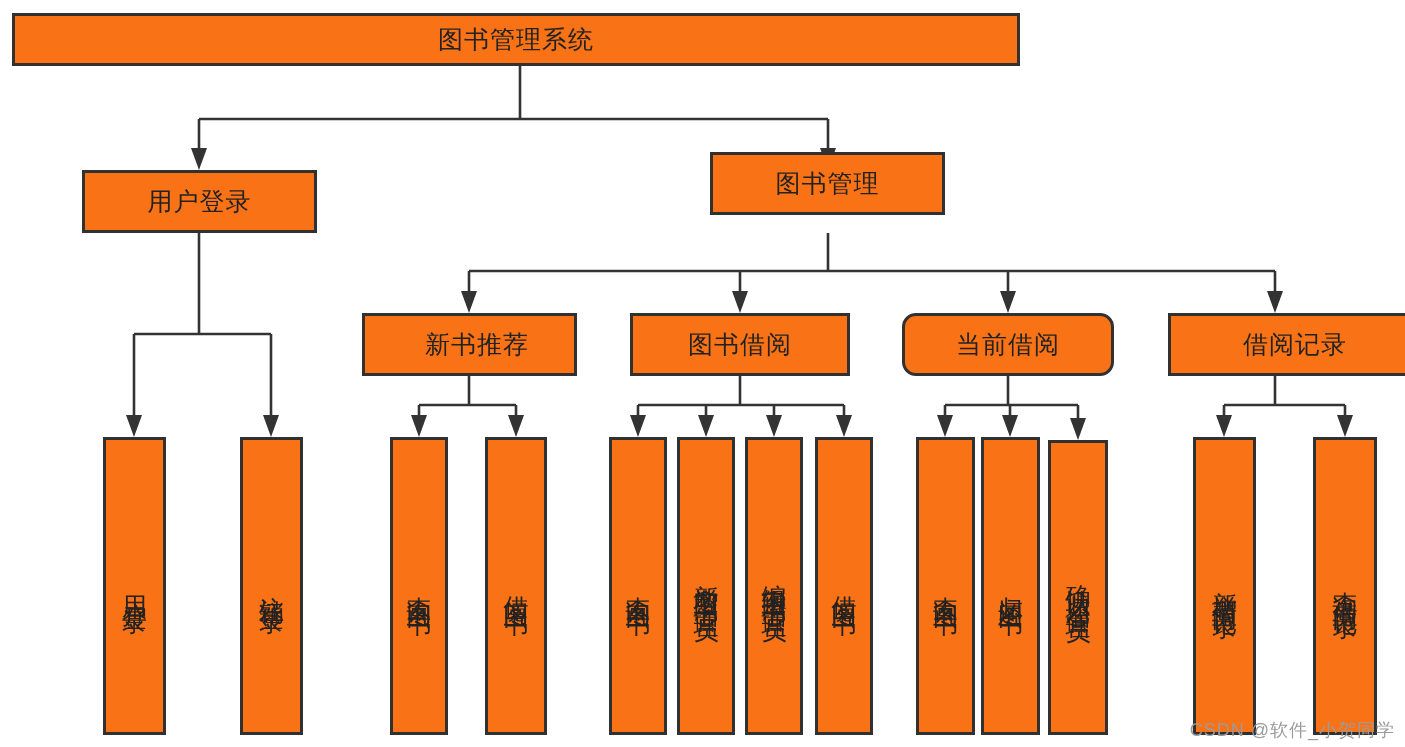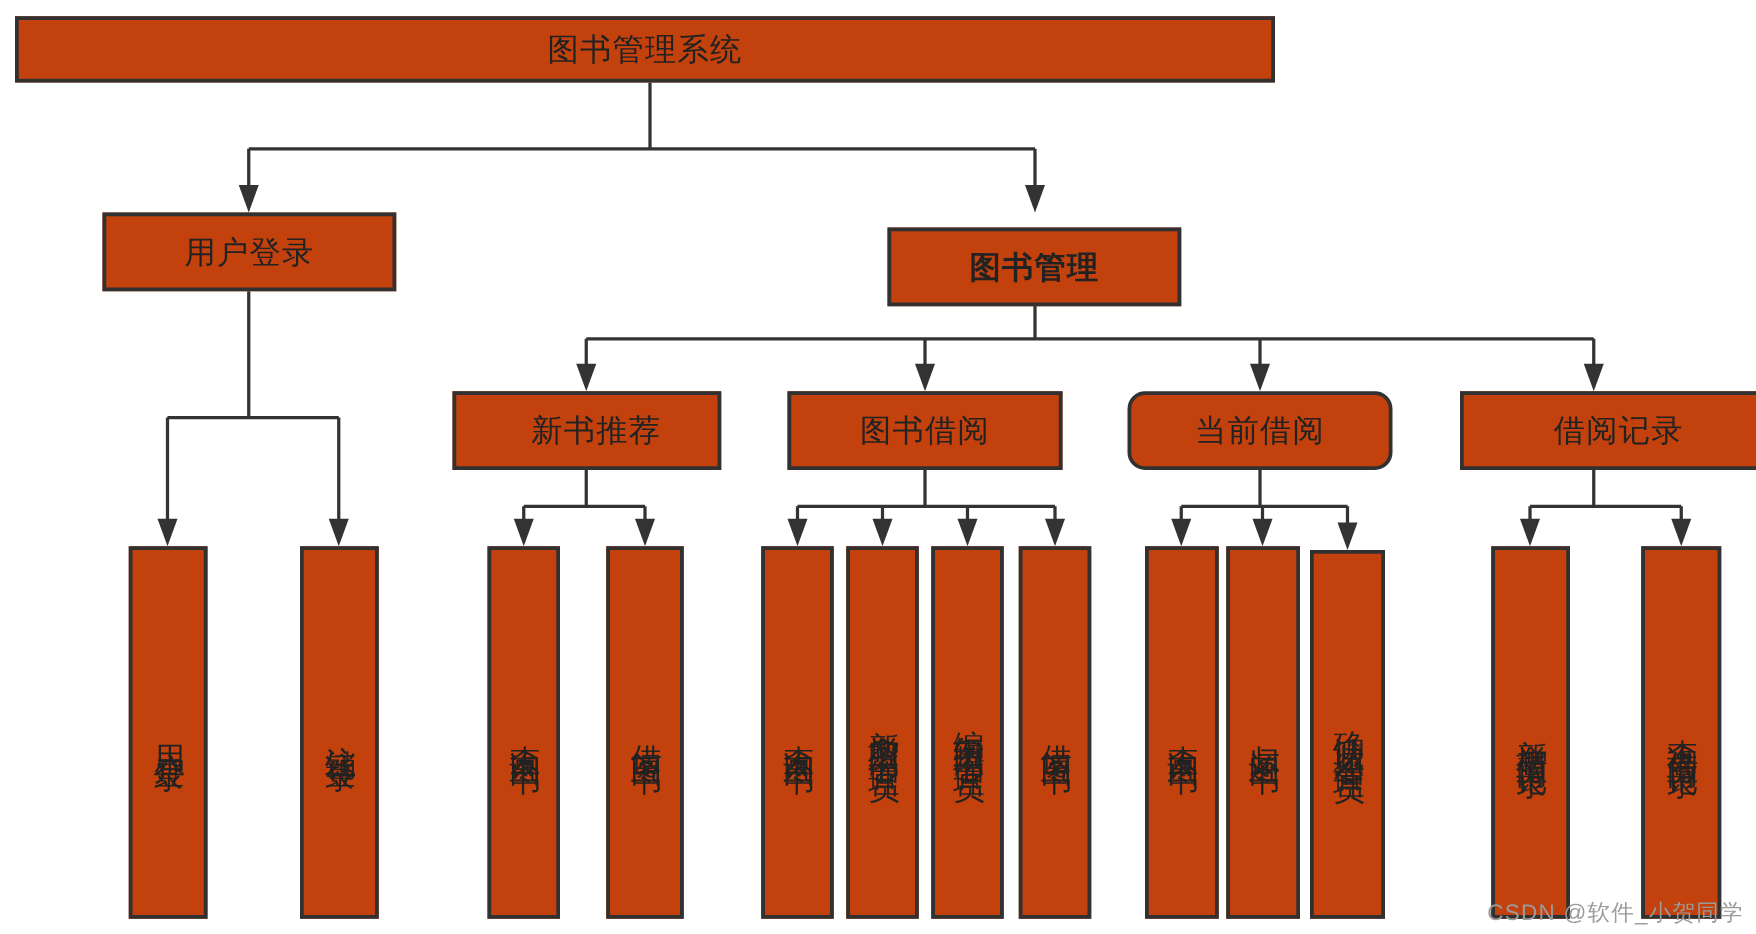--- a/index.html
+++ b/index.html
@@ -20,21 +20,21 @@
     left: 0;
     top: 0;
     width: 1405px;
     height: 747px;
     pointer-events: none;
   }
   .node {
     position: absolute;
     box-sizing: border-box;
     border: 3px solid #313131;
-    background: #c2410c;
+    background: #f97316;
     display: flex;
     align-items: center;
     justify-content: center;
     color: #222222;
   }
   .hnode {
     font-size: 25px;
     letter-spacing: 1px;
     white-space: nowrap;
   }
@@ -42,21 +42,21 @@
     writing-mode: vertical-rl;
     text-orientation: mixed;
     font-size: 25px;
     letter-spacing: 5px;
     line-height: 1;
     color: #222222;
   }
   
   .root            { left: 12px;   top: 13px;  width: 1008px; height: 53px; }
   .n-user-login    { left: 82px;   top: 170px; width: 235px;  height: 63px; }
-  .n-book-mgmt     { left: 710px;  top: 182px; width: 235px;  height: 63px; font-weight: bold; }
+  .n-book-mgmt     { left: 710px;  top: 152px; width: 235px;  height: 63px; }
   .n-new-books     { left: 362px;  top: 313px; width: 215px;  height: 63px; padding-left: 15px; }
   .n-book-borrow   { left: 630px;  top: 313px; width: 220px;  height: 63px; }
   .n-current       { left: 902px;  top: 313px; width: 212px;  height: 63px; border-radius: 14px; }
   .n-records       { left: 1168px; top: 313px; width: 254px;  height: 63px; }
   
   .l-user-login  { left: 103px;  top: 437px; width: 63px; height: 298px; }
   .l-logout      { left: 240px;  top: 437px; width: 63px; height: 298px; }
   .l-nb-query    { left: 390px;  top: 437px; width: 58px; height: 298px; }
   .l-nb-borrow   { left: 485px;  top: 437px; width: 62px; height: 298px; }
   .l-bb-query    { left: 609px;  top: 437px; width: 58px; height: 298px; }

